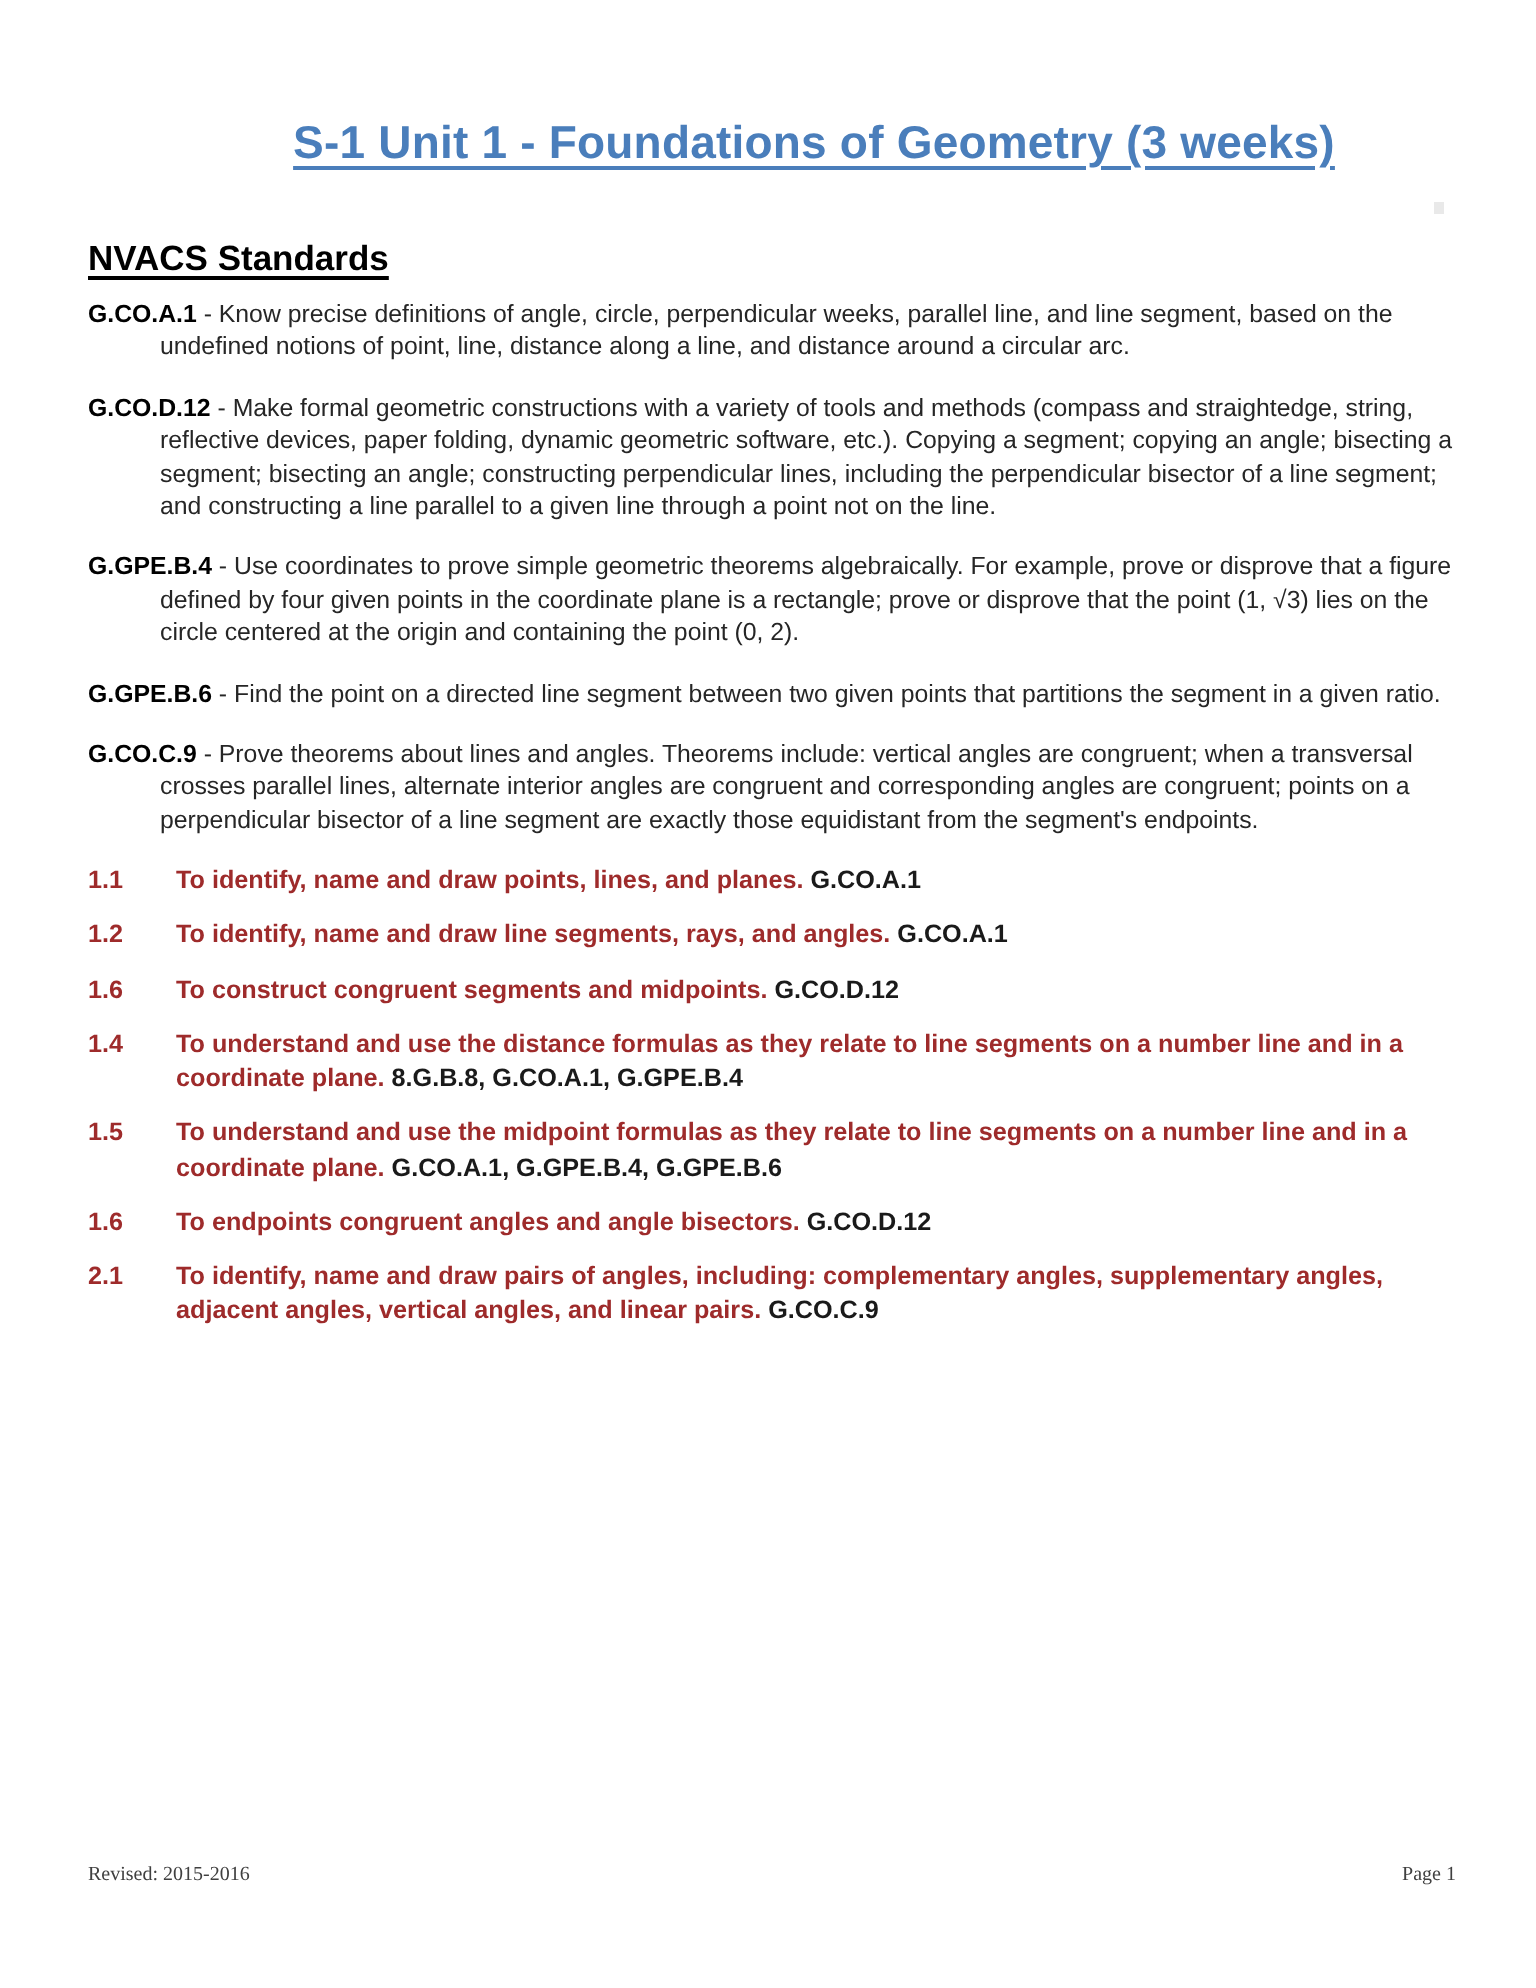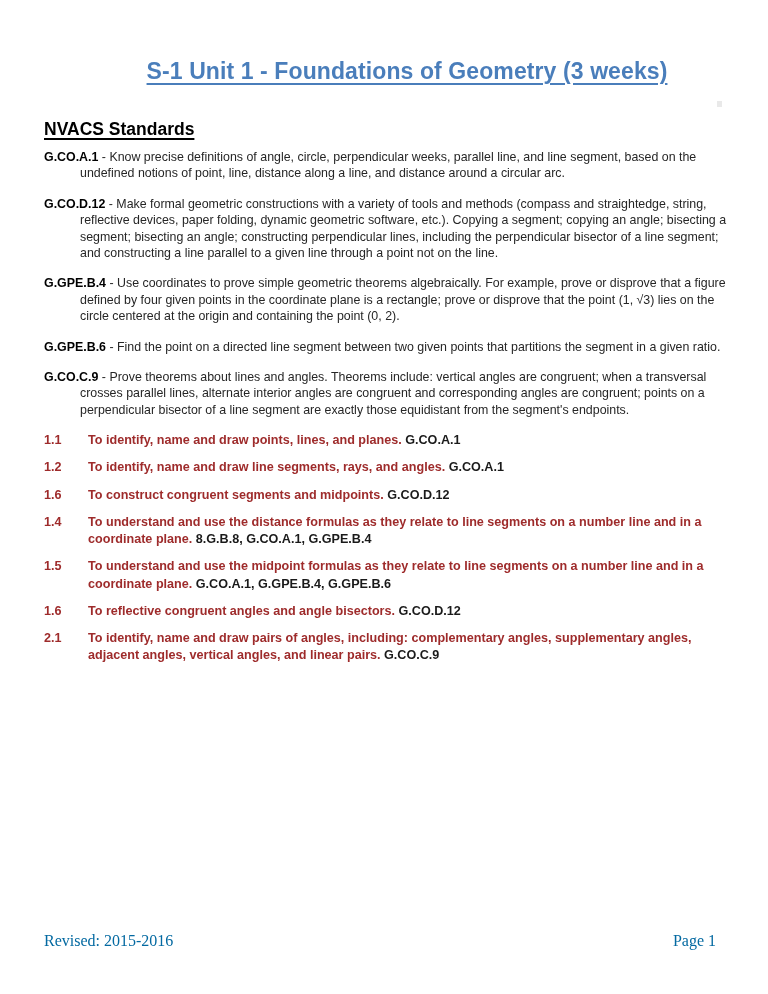--- a/index.html
+++ b/index.html
@@ -131,28 +131,28 @@
   }
   .target .txt .std {
     color: #1a1a1a;
     font-weight: bold;
   }
 
   
   .footer {
     position: absolute;
     left: 44px;
-    right: 52px;
+    right: 40px;
     top: 932px;
     display: flex;
     justify-content: space-between;
     align-items: baseline;
     font-family: "Liberation Serif", serif;
-    font-size: 16px;
-    color: #0369a1;
+    font-size: 10px;
+    color: #404040;
   }
 </style>
 </head>
 <body>
 
 <div class="page">
 
   <h1 class="doc-title"><span class="u">S-1 Unit 1 - Foundations of Geometry (3 weeks)</span></h1>
 
   <div class="stray-mark"></div>
@@ -196,21 +196,21 @@
       <li class="target">
         <span class="num">1.4</span>
         <span class="txt"><span>To understand and use the distance formulas as they relate to line segments on a number line and in a coordinate plane. </span><span class="std">8.G.B.8, G.CO.A.1, G.GPE.B.4</span></span>
       </li>
       <li class="target">
         <span class="num">1.5</span>
         <span class="txt"><span>To understand and use the midpoint formulas as they relate to line segments on a number line and in a coordinate plane. </span><span class="std">G.CO.A.1, G.GPE.B.4, G.GPE.B.6</span></span>
       </li>
       <li class="target">
         <span class="num">1.6</span>
-        <span class="txt"><span>To reflective congruent angles and angle bisectors. </span><span class="std">G.CO.D.12</span></span>
+        <span class="txt"><span>To endpoints congruent angles and angle bisectors. </span><span class="std">G.CO.D.12</span></span>
       </li>
       <li class="target">
         <span class="num">2.1</span>
         <span class="txt"><span>To identify, name and draw pairs of angles, including: complementary angles, supplementary angles, adjacent angles, vertical angles, and linear pairs. </span><span class="std">G.CO.C.9</span></span>
       </li>
     </ul>
 
   </div>
 
   <div class="footer">

